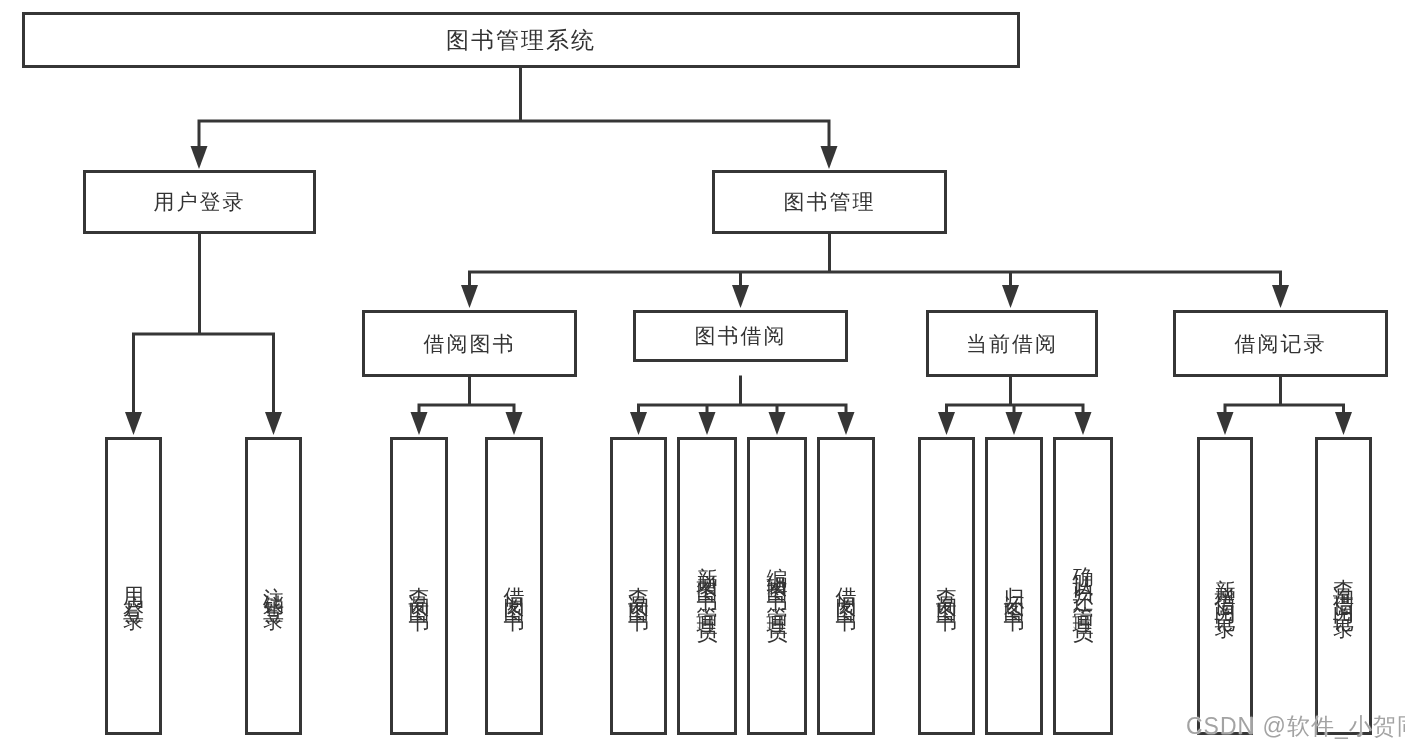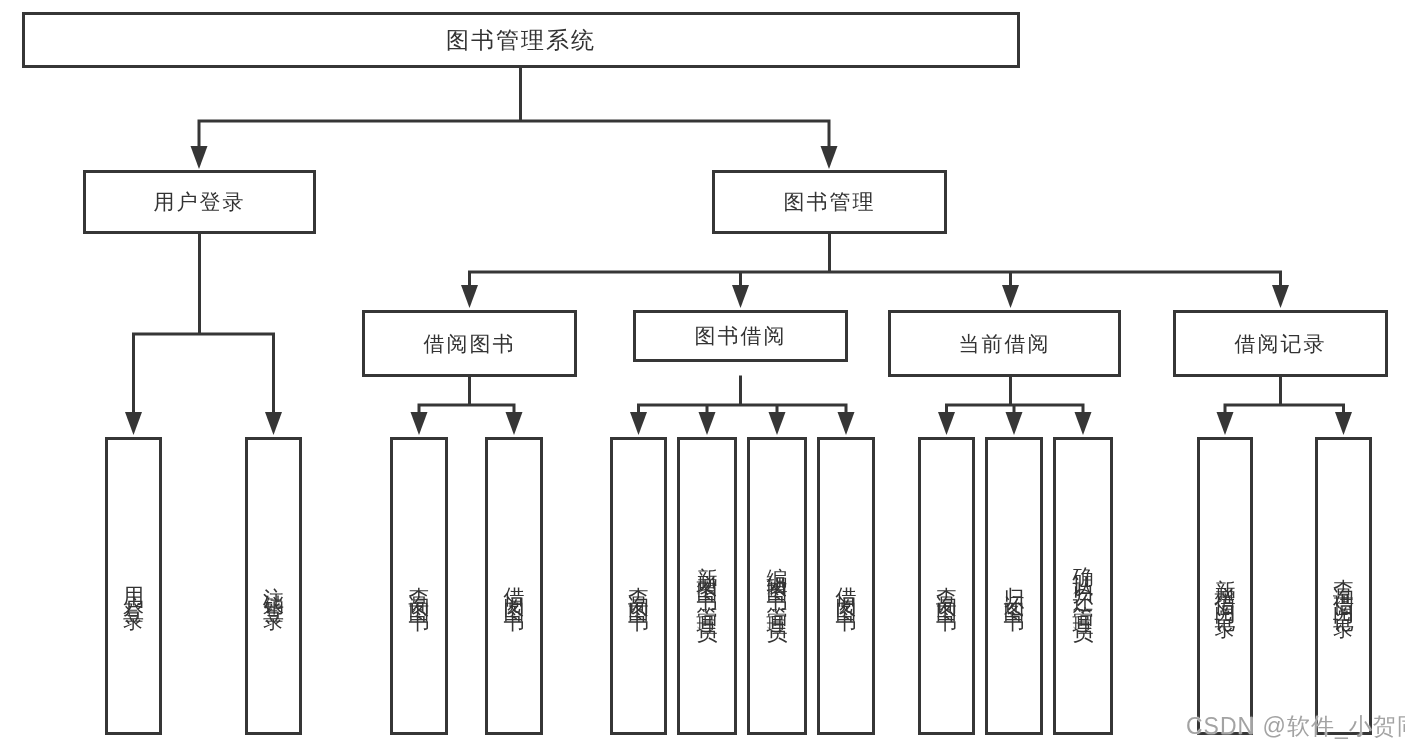--- a/index.html
+++ b/index.html
@@ -94,21 +94,21 @@
   <div class="box h" style="left:712px;top:170px;width:235px;height:64px">
     <span>图书管理</span>
   </div>
 
   <div class="box h" style="left:362px;top:310px;width:215px;height:67px">
     <span>借阅图书</span>
   </div>
   <div class="box h" style="left:633px;top:310px;width:215px;height:52px">
     <span>图书借阅</span>
   </div>
-  <div class="box h" style="left:888px;top:310px;width:233px;height:67px">
+  <div class="box h" style="left:926px;top:310px;width:172px;height:67px">
     <span>当前借阅</span>
   </div>
   <div class="box h" style="left:1173px;top:310px;width:215px;height:67px">
     <span>借阅记录</span>
   </div>
 
   <div class="box v" style="left:105px;top:437px;width:57px;height:298px">
     <span class="vtext">用户登录</span>
   </div>
   <div class="box v" style="left:245px;top:437px;width:57px;height:298px">

